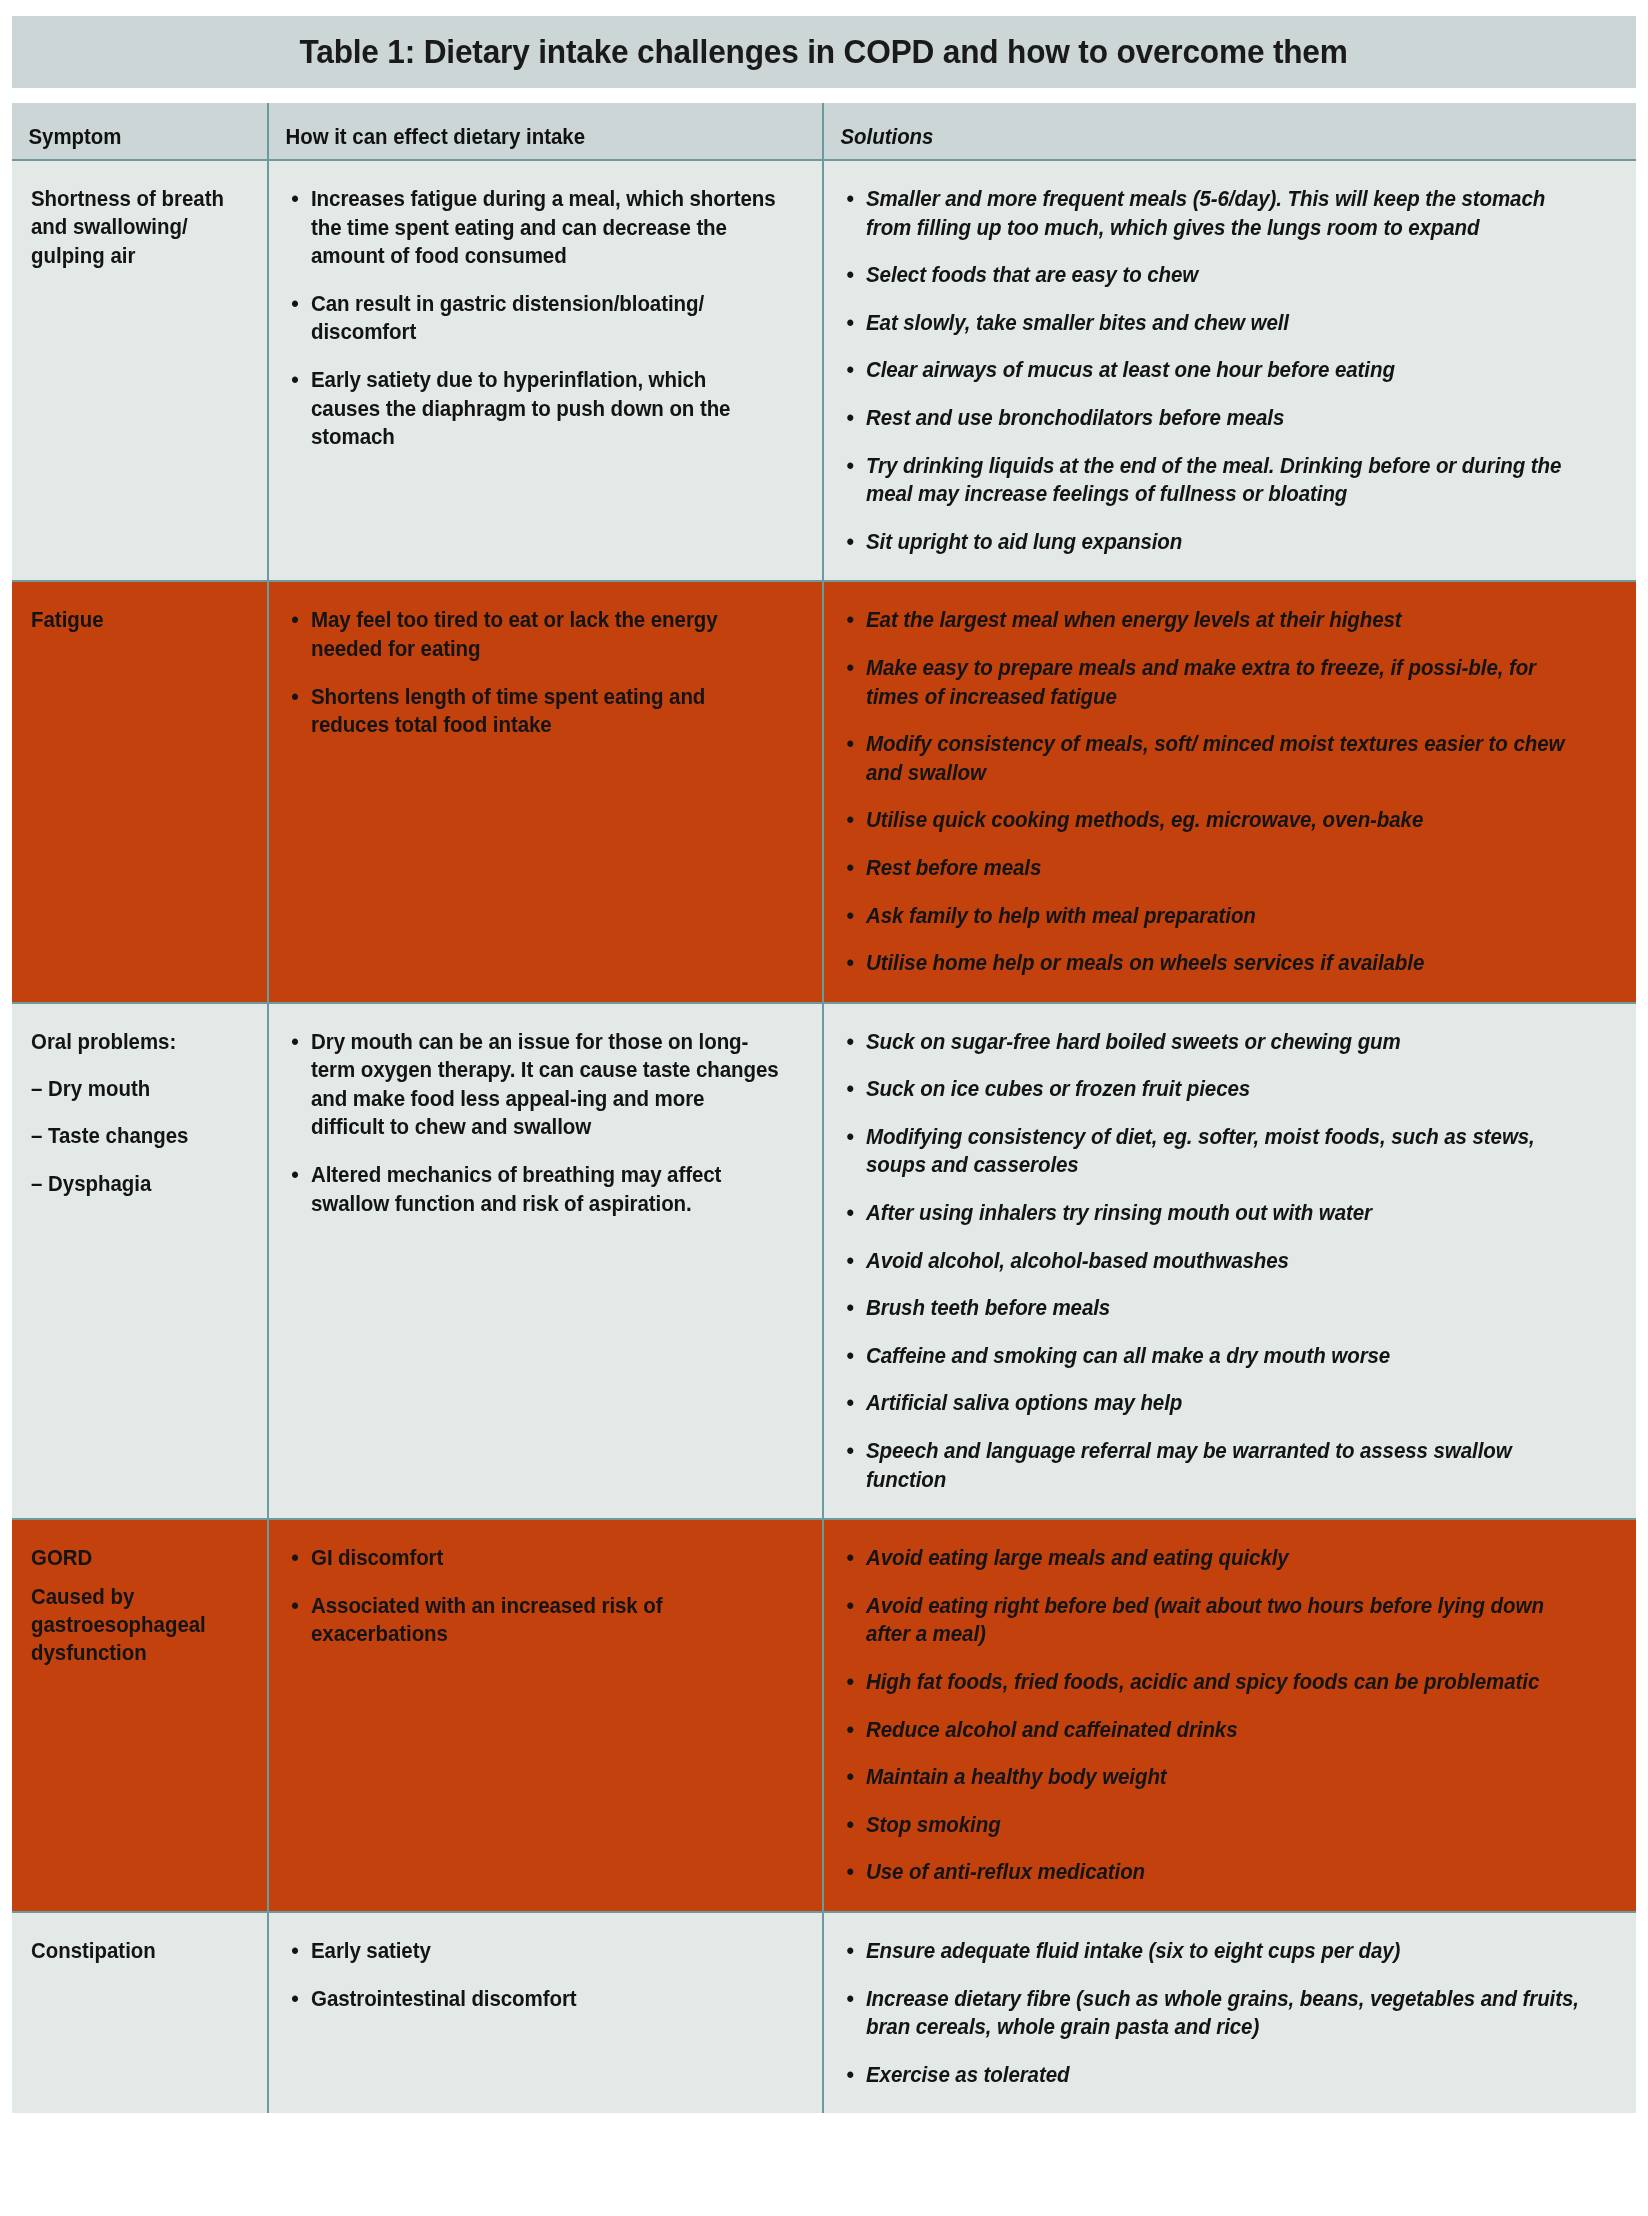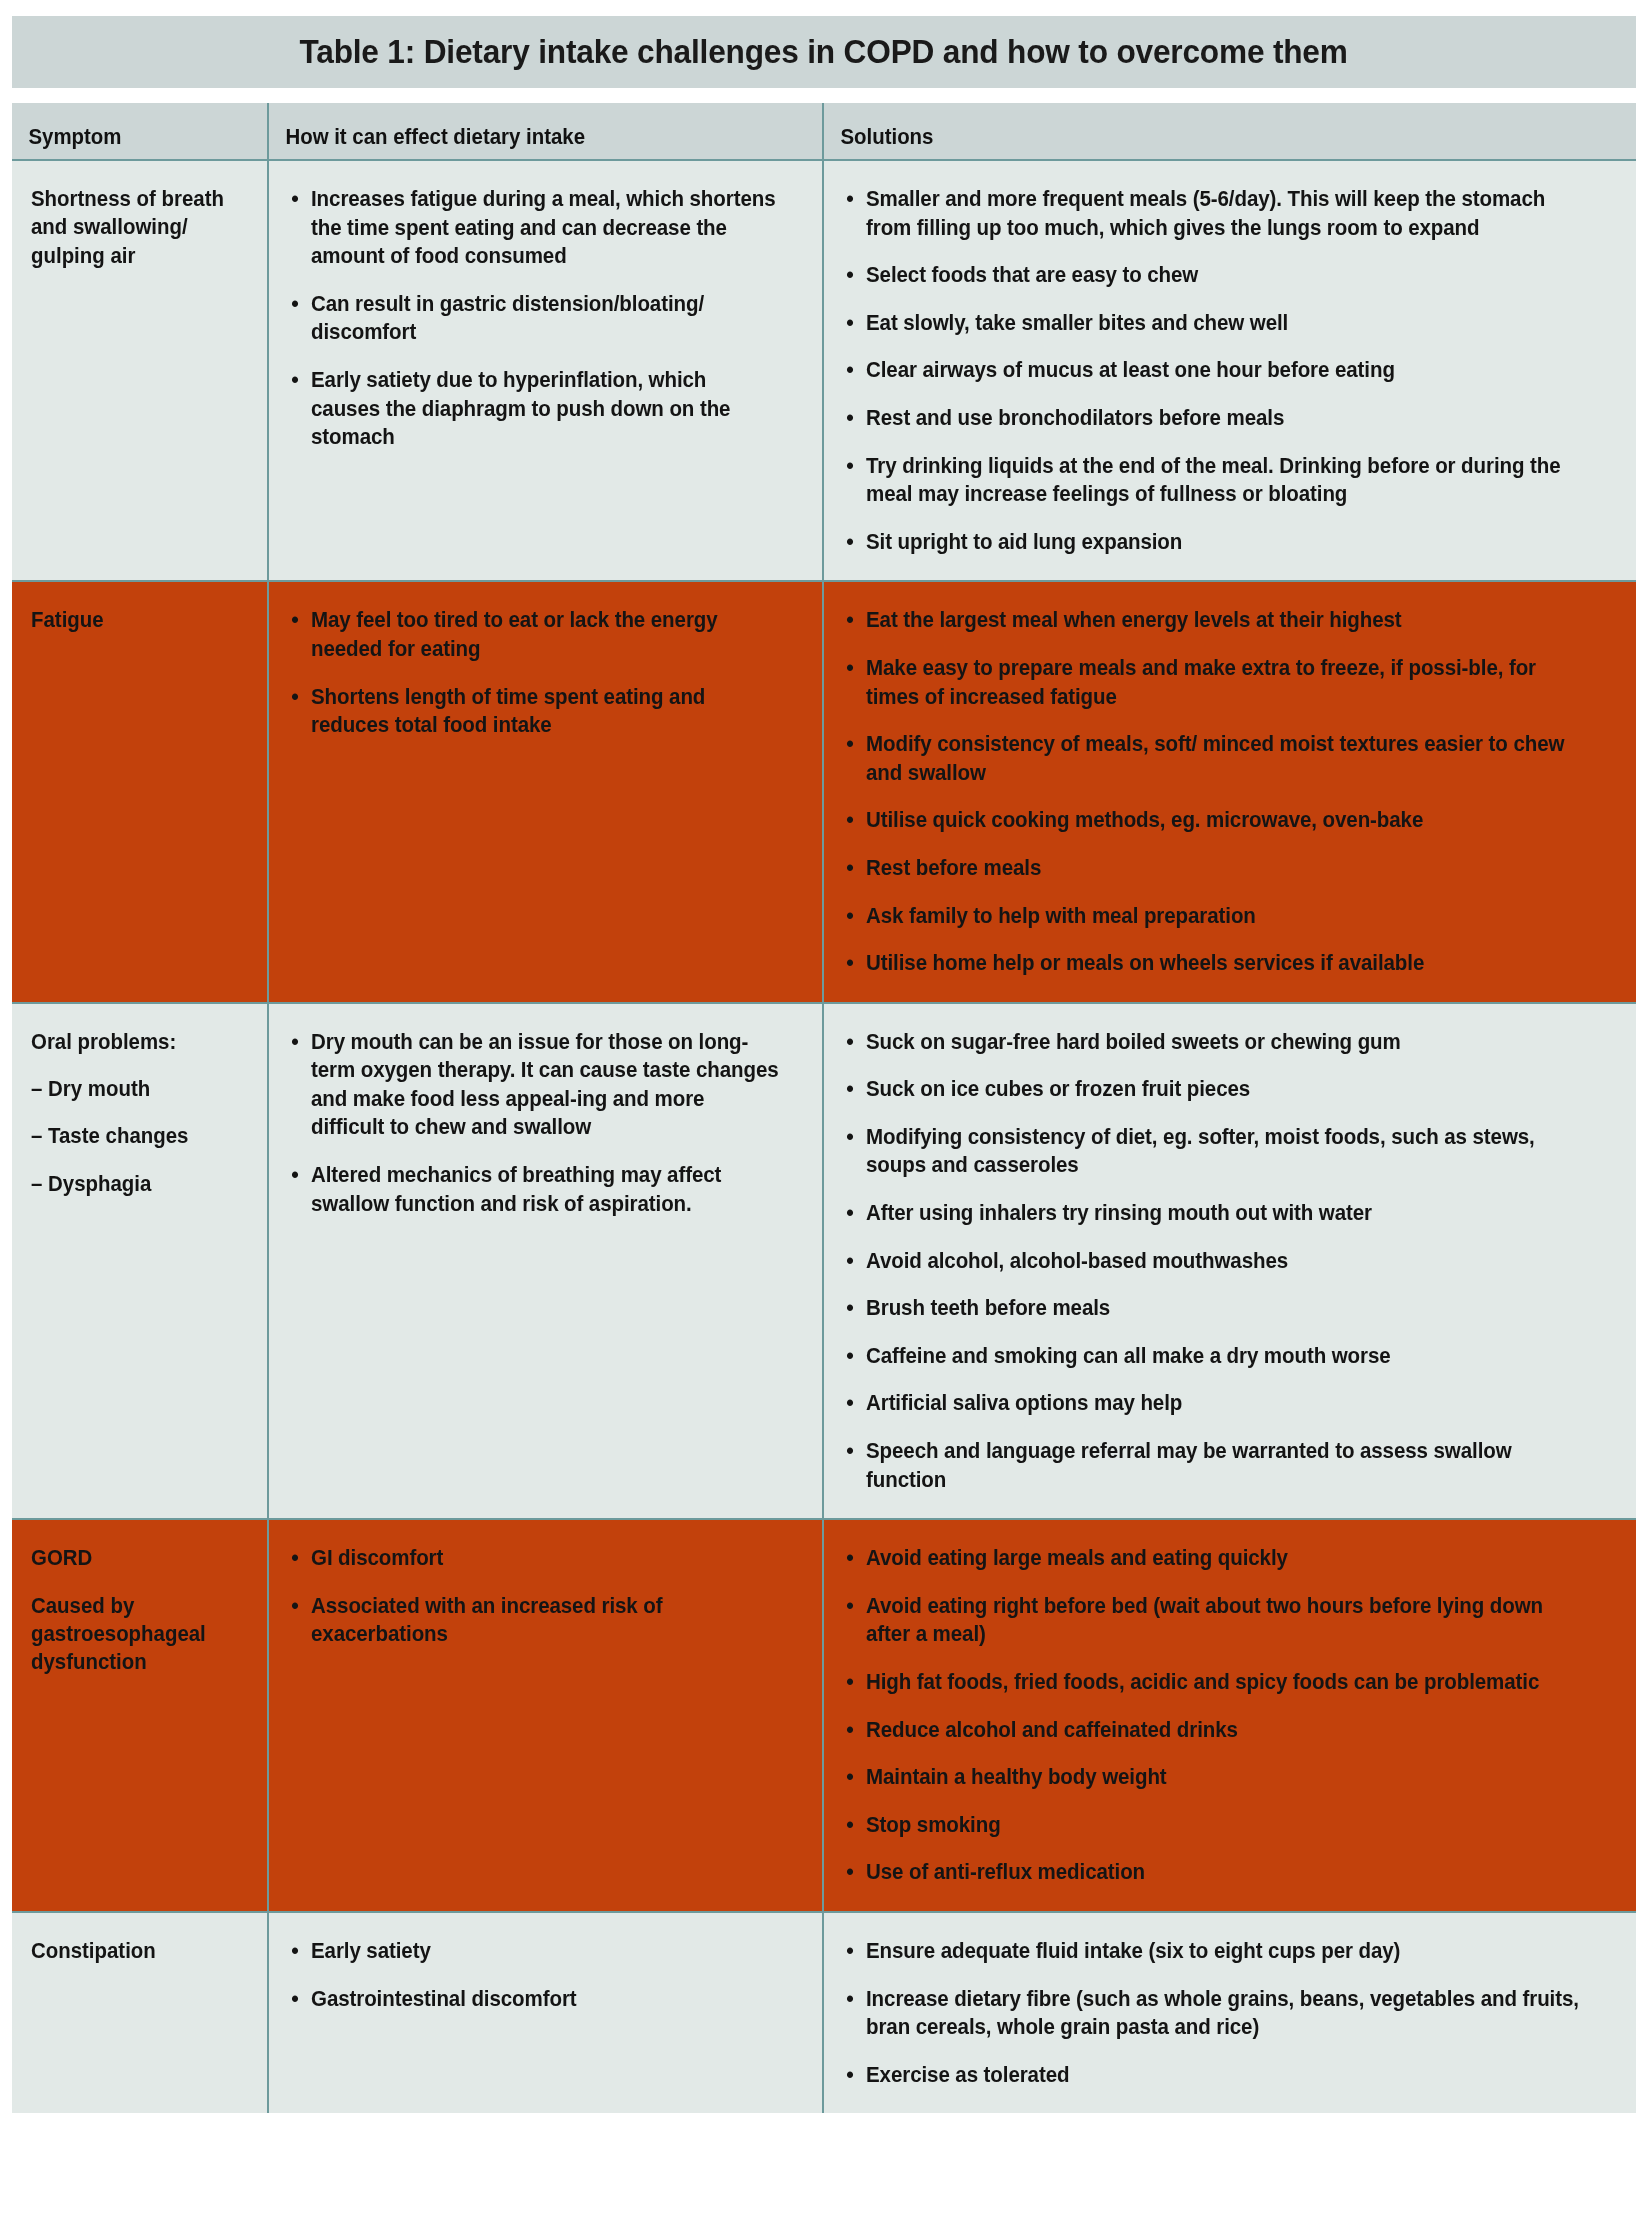--- a/index.html
+++ b/index.html
@@ -55,20 +55,21 @@
 
   .tbl th, .tbl td {
     vertical-align: top;
     padding: 5px;
     border-right: 2.6px solid #6d9a9c;
     border-bottom: 2.6px solid #6d9a9c;
     box-sizing: border-box;
   }
   .tbl th:last-child, .tbl td:last-child {
     border-right: none;
+    font-style: italic;
   }
   .tbl tr:last-child td {
     border-bottom: none;
   }
 
   
   thead tr { background: #ccd6d6; }
   thead th {
     height: 57px;
     text-align: left;
@@ -98,21 +99,21 @@
   .sym-line {
     font-size: 21.5px;
     font-weight: 700;
     color: #141414;
     line-height: 1.32;
     font-stretch: condensed;
     transform: scaleX(0.95);
     transform-origin: left top;
   }
   .sym-line + .sym-line { margin-top: 0; }
-  .sym-block + .sym-block { margin-top: 19px; }
+  .sym-block + .sym-block { margin-top: 10px; }
 
   
   ul.blist {
     list-style: none;
     margin: 0;
     padding: 0;
   }
   ul.blist li {
     position: relative;
     padding-left: 21.5px;

